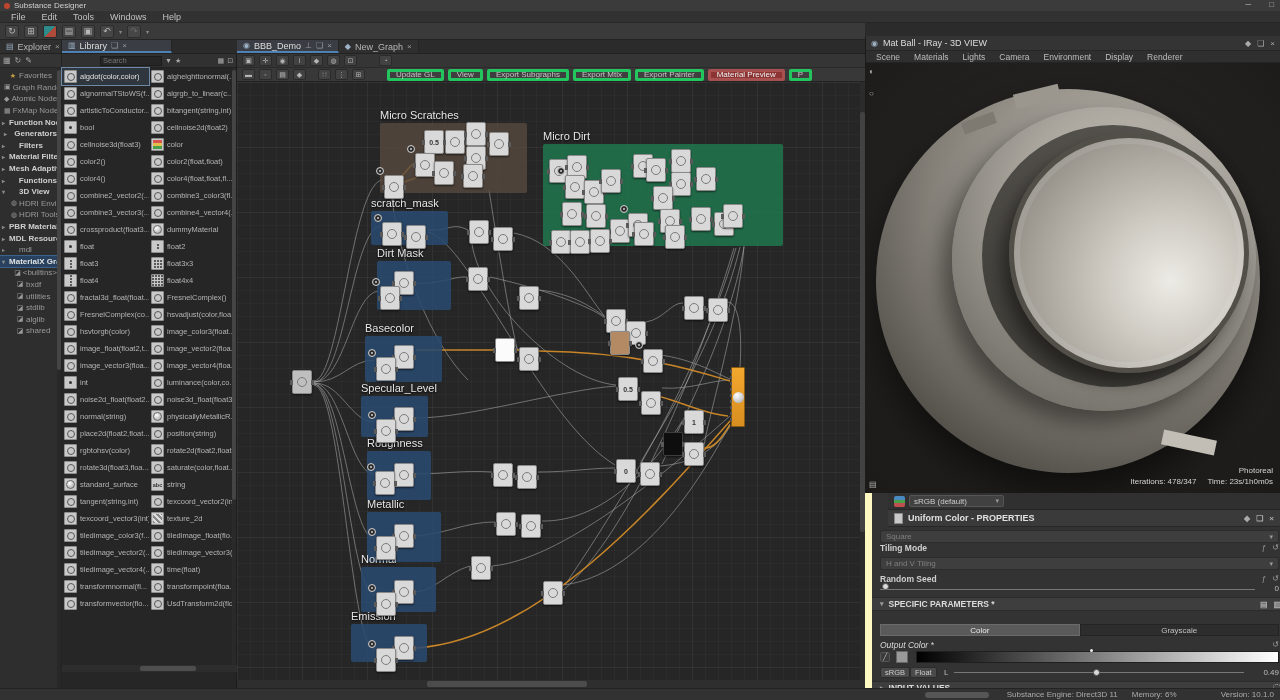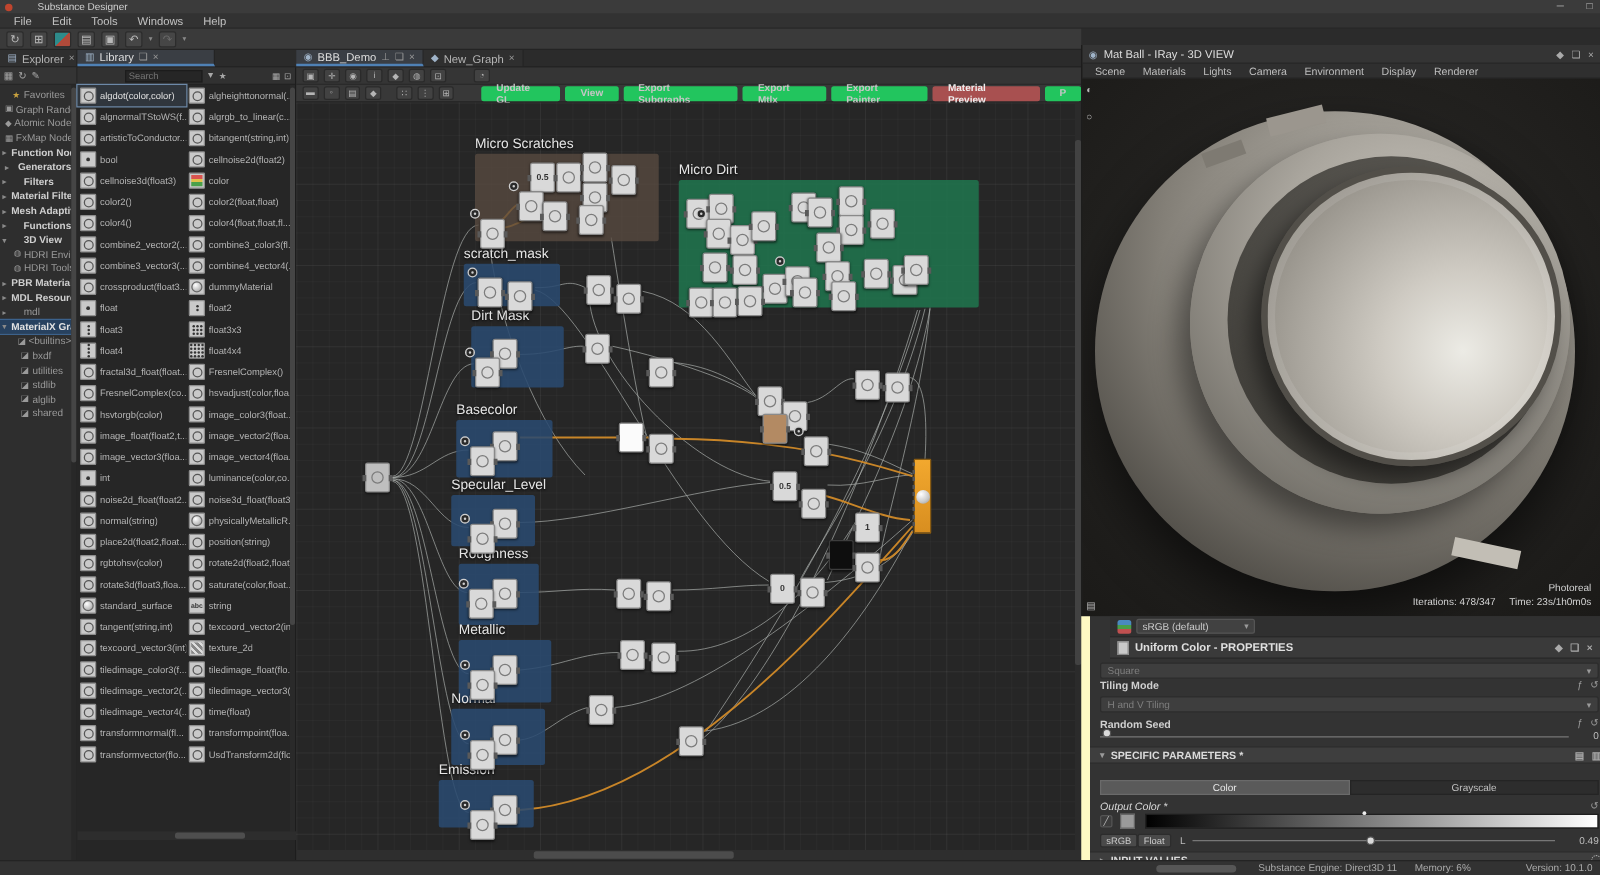--- a/index.html
+++ b/index.html
@@ -1,21 +1,21 @@
 <!DOCTYPE html>
 <html><head>
 <meta charset="utf-8">
 <style>
   *{margin:0;padding:0;box-sizing:border-box;}
   html,body{background:#1e1e1e;}
   #app{position:relative;width:1280px;height:700px;background:#2b2b2b;overflow:hidden;
        font-family:"Liberation Sans",sans-serif;color:#c8c8c8;font-size:9px;}
   
   #titlebar{position:absolute;left:0;top:0;width:1280px;height:11px;background:#3b3b3b;
-            display:flex;align-items:center;gap:20px;padding-left:4px;font-size:8px;color:#d0d0d0;}
+            display:flex;align-items:center;gap:4px;padding-left:4px;font-size:8px;color:#d0d0d0;}
   .app-dot{width:6px;height:6px;border-radius:50%;background:#c0452e;display:inline-block;}
   .win-ctrls{position:absolute;right:6px;top:0;display:flex;gap:18px;color:#bbb;font-size:8px;}
   #menubar{position:absolute;left:0;top:11px;width:1280px;height:12px;background:#323232;
            display:flex;align-items:center;gap:2px;padding-left:4px;border-bottom:1px solid #272727;}
   #menubar span{padding:0 7px;color:#c2c2c2;}
   #maintoolbar{position:absolute;left:0;top:23px;width:865px;height:17px;background:#3a3a3a;
                display:flex;align-items:center;gap:5px;padding-left:5px;border-bottom:1px solid #242424;}
   .tbi{width:14px;height:13px;background:#464646;border:1px solid #2c2c2c;border-radius:2px;
        display:flex;align-items:center;justify-content:center;font-size:9px;color:#b9b9b9;}
   .tbi.img{background:linear-gradient(135deg,#2e8b8b 50%,#b04a3a 50%);}
@@ -66,21 +66,21 @@
   #lib-hscroll{position:absolute;left:0;bottom:18px;width:175px;height:7px;background:#2d2d2d;}
   #lib-hthumb{position:absolute;left:78px;top:1px;width:56px;height:5px;background:#4e4e4e;border-radius:2px;}
   #lib-vscroll{position:absolute;right:0;top:14px;width:4px;height:600px;background:#2a2a2a;}
   #lib-vthumb{position:absolute;left:0;top:2px;width:4px;height:430px;background:#454545;border-radius:2px;}
   
   #graph{position:absolute;left:237px;top:40px;width:628px;height:650px;background:#262626;}
   #graph-tabbar{left:0;top:0;width:628px;}
   #gtool1{position:absolute;left:0;top:14px;width:628px;height:14px;background:#353535;display:flex;align-items:center;gap:4px;padding-left:5px;border-bottom:1px solid #2a2a2a;}
   #gtool2{position:absolute;left:0;top:28px;width:628px;height:14px;background:#383838;display:flex;align-items:center;gap:4px;padding-left:5px;border-bottom:1px solid #222;}
   .gti{width:13px;height:11px;background:#424242;border:1px solid #2a2a2a;border-radius:2px;display:flex;align-items:center;justify-content:center;font-size:7px;color:#b5b5b5;}
-  .gbtn{height:12px;padding:0 6px;display:flex;align-items:center;background:#3f3f3f;border:6px solid #22c55e;border-radius:2px;font-size:8px;color:#c6c6c6;font-weight:bold;}
+  .gbtn{height:12px;padding:0 6px;display:flex;align-items:center;background:#3f3f3f;border:3px solid #22c55e;border-radius:2px;font-size:8px;color:#c6c6c6;}
   .gbtn.red{background:#8c3434;border-color:#a85050;color:#eee;}
   #graph-canvas{position:absolute;left:0;top:42px;width:628px;height:598px;overflow:hidden;
     background-color:#262626;
     background-image:linear-gradient(rgba(255,255,255,.022) 1px,transparent 1px),
                      linear-gradient(90deg,rgba(255,255,255,.022) 1px,transparent 1px),
                      linear-gradient(rgba(255,255,255,.03) 1px,transparent 1px),
                      linear-gradient(90deg,rgba(255,255,255,.03) 1px,transparent 1px);
     background-size:13px 13px,13px 13px,65px 65px,65px 65px;}
   .ggroup{position:absolute;border-radius:2px;}
   .ggroup-label{position:absolute;font-size:11px;color:#e6e6e6;text-shadow:0 1px 2px #000;white-space:nowrap;}

